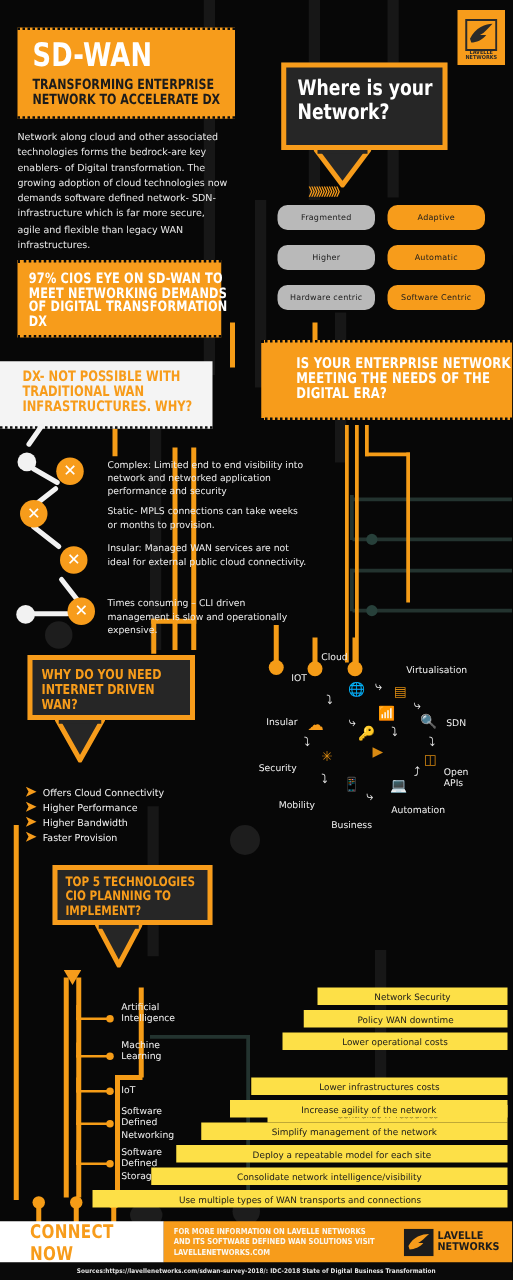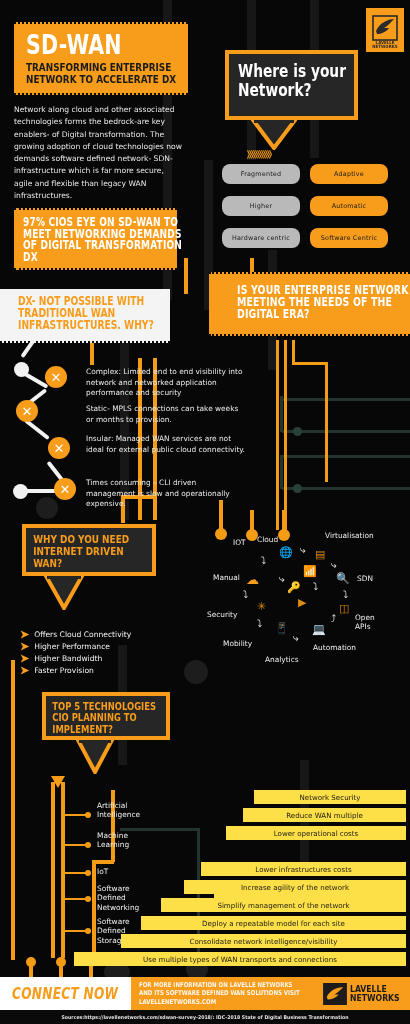--- a/index.html
+++ b/index.html
@@ -108,21 +108,21 @@
   .bar {
     position: absolute; height: 14px; background: #fde047;
     display: flex; align-items: center; justify-content: center;
     font-family: "DejaVu Sans","Liberation Sans", sans-serif;
     font-size: 7.1px; color: #1a1a1a; white-space: nowrap;
   }
 
   
   .footWhite {
     position: absolute; left: 0; top: 977px; width: 131px; height: 33px;
-    background: #ffffff; display: flex; align-items: center; padding-left: 12px; font-style: italic;
+    background: #ffffff; display: flex; align-items: center; padding-left: 24px;
   }
   .connect {
     font-family: "DejaVu Sans Condensed","Liberation Sans Narrow","Liberation Sans", sans-serif;
     font-weight: bold; color: #f79c1b; font-size: 15px; text-transform: uppercase;
     transform: scaleX(.9); transform-origin: left center; letter-spacing: .3px;
   }
   .footOrange {
     position: absolute; left: 131px; top: 977px; width: 279px; height: 33px;
     background: #f79c1b; display: flex; align-items: center;
   }
@@ -321,30 +321,30 @@
   <div class="chevRow" style="left:20px; top:653px;">
     <span class="chev">➤</span>
     <span class="chevTxt">Higher Bandwidth</span>
   </div>
   <div class="chevRow" style="left:20px; top:665px;">
     <span class="chev">➤</span>
     <span class="chevTxt">Faster Provision</span>
   </div>
 
   <div style="position:absolute; left:195px; top:520px; width:215px; height:150px;">
-    <div class="wheelLbl" style="left:62px; top:15px;">Cloud</div>
+    <div class="wheelLbl" style="left:62px; top:1px;">Cloud</div>
     <div class="wheelLbl" style="left:38px; top:18px;">IOT</div>
     <div class="wheelLbl" style="left:130px; top:11px;">Virtualisation</div>
     <div class="wheelLbl" style="left:162px; top:54px;">SDN</div>
     <div class="wheelLbl" style="left:160px; top:94px; width:30px; white-space:normal; line-height:1.15;">Open APIs</div>
     <div class="wheelLbl" style="left:118px; top:123px;">Automation</div>
-    <div class="wheelLbl" style="left:70px; top:135px;">Analytics</div>
+    <div class="wheelLbl" style="left:70px; top:135px;">Business</div>
     <div class="wheelLbl" style="left:28px; top:119px;">Mobility</div>
     <div class="wheelLbl" style="left:12px; top:90px;">Security</div>
-    <div class="wheelLbl" style="left:18px; top:53px;">Manual</div>
+    <div class="wheelLbl" style="left:18px; top:53px;">Insular</div>
 
     <div class="wicon" style="left:84px; top:27px;">🌐</div>
     <div class="wicon" style="left:120px; top:29px;">▤</div>
     <div class="wicon" style="left:141px; top:53px;">🔍</div>
     <div class="wicon" style="left:144px; top:83px;">◫</div>
     <div class="wicon" style="left:117px; top:104px;">💻</div>
     <div class="wicon" style="left:80px; top:103px;">📱</div>
     <div class="wicon" style="left:62px; top:81px;">✳</div>
     <div class="wicon" style="left:51px; top:53px; color:#f79c1b; font-size:13px;">☁</div>
     <div class="wicon" style="left:92px; top:62px;">🔑</div>
@@ -411,21 +411,21 @@
   </div>
   <div class="techRow" style="left:97px; top:884px;">
     <div class="techTxt" style="width:48px;">Software Defined Networking</div>
   </div>
   <div class="techRow" style="left:97px; top:917px;">
     <div class="techTxt" style="width:48px;">Software Defined Storage</div>
   </div>
 
   <div>
     <div class="bar" style="right:4px; top:790px; width:152px;">Network Security</div>
-    <div class="bar" style="right:4px; top:808px; width:163px;">Reduce WAN multiple</div>
+    <div class="bar" style="right:4px; top:808px; width:163px;">Policy WAN downtime</div>
     <div class="bar" style="right:4px; top:826px; width:180px;">Lower operational costs</div>
     <div class="bar" style="right:4px; top:844px; width:192px;margin-top:40px;">Centralize IT resources</div>
     <div class="bar" style="right:4px; top:862px; width:205px;">Lower infrastructures costs</div>
     <div class="bar" style="right:4px; top:880px; width:222px;">Increase agility of the network</div>
     <div class="bar" style="right:4px; top:898px; width:245px;">Simplify management of the network</div>
     <div class="bar" style="right:4px; top:916px; width:265px;">Deploy a repeatable model for each site</div>
     <div class="bar" style="right:4px; top:934px; width:285px;">Consolidate network intelligence/visibility</div>
     <div class="bar" style="right:4px; top:952px; width:332px;">Use multiple types of WAN transports and connections</div>
   </div>
 

